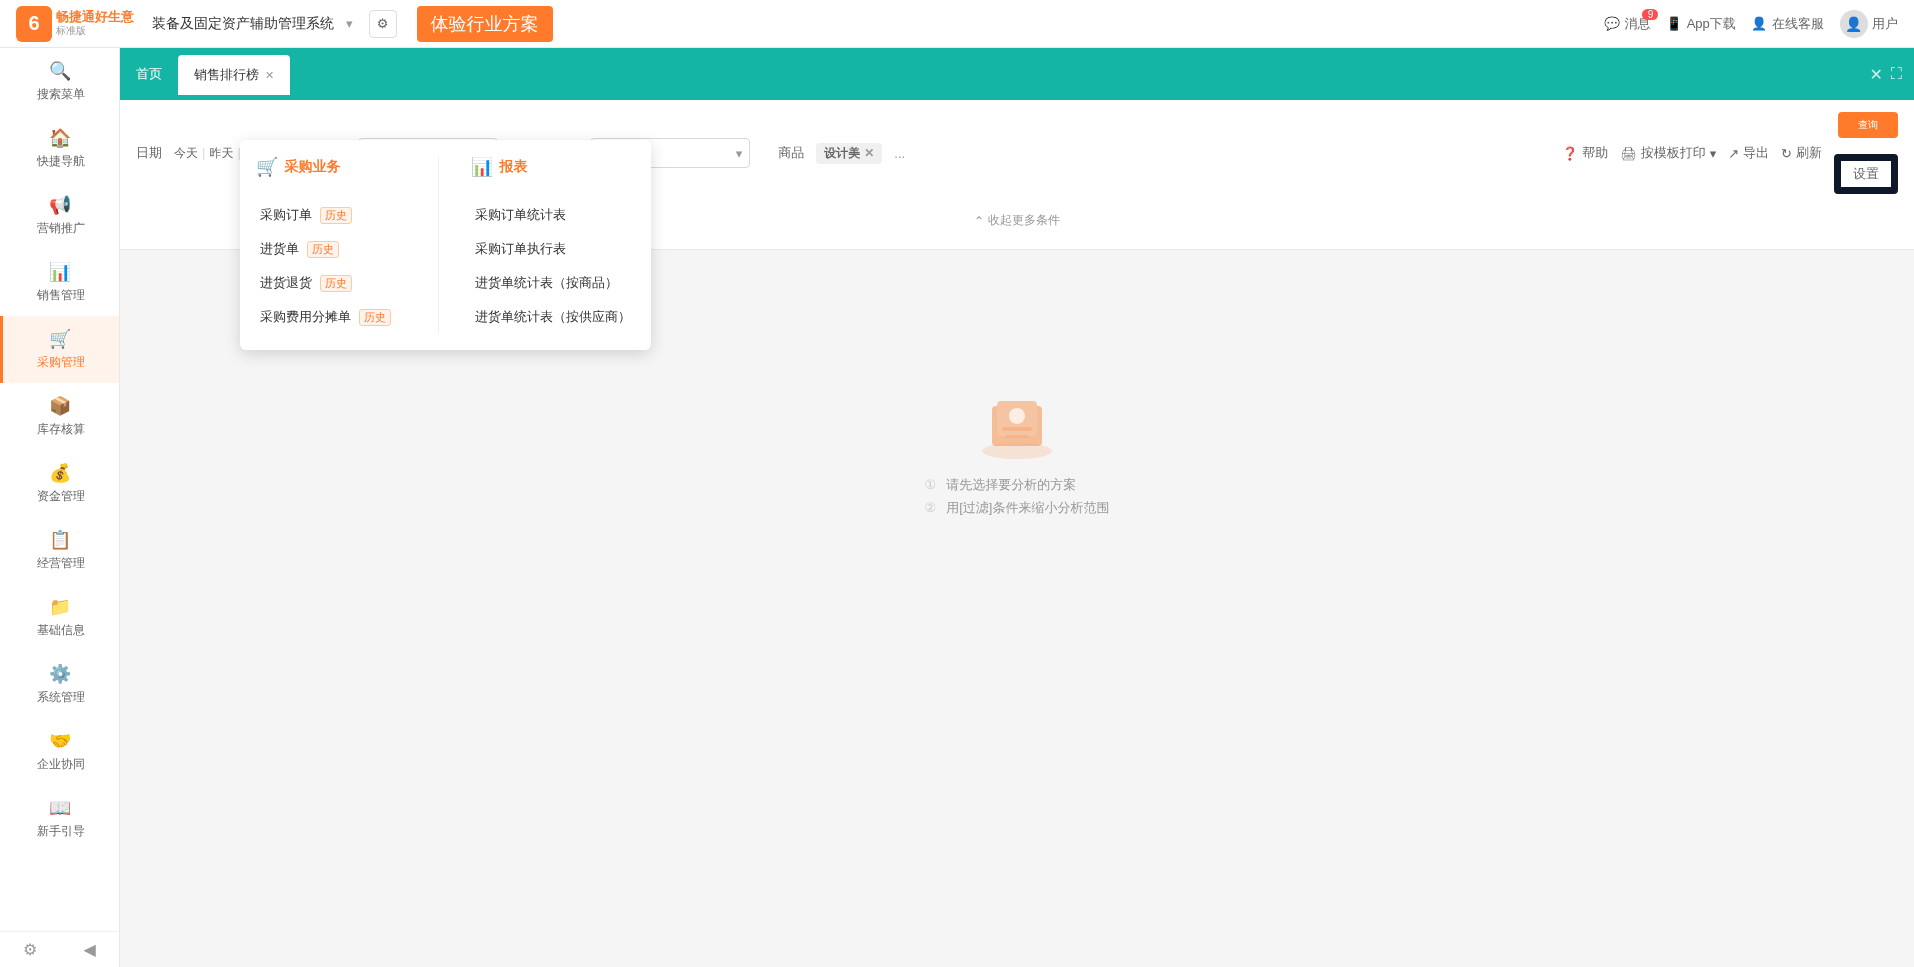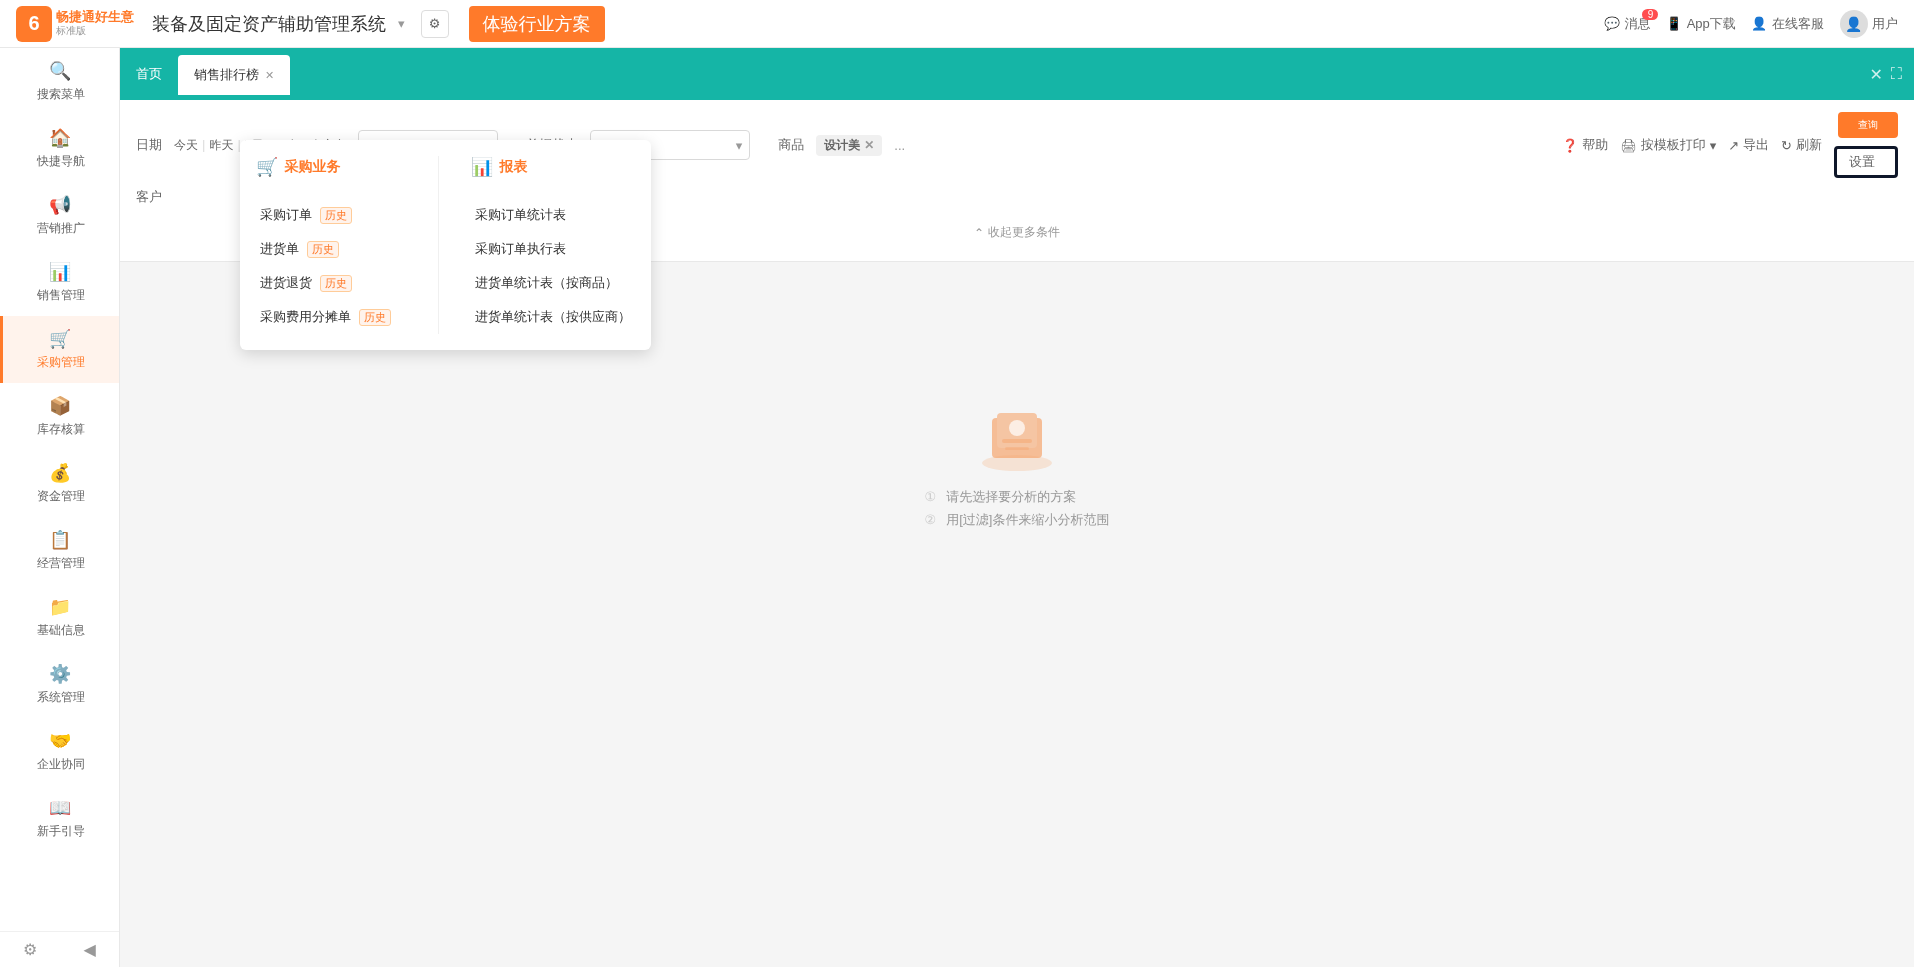--- a/index.html
+++ b/index.html
@@ -14,21 +14,21 @@
     .tab-bar { height: 52px; background: #15b5a6; display: flex; align-items: center; padding: 0 0; flex-shrink: 0; }
     .content-body { flex: 1; background: #f5f5f5; position: relative; overflow: hidden; }
 
     
     .logo-area { display: flex; align-items: center; width: 120px; flex-shrink: 0; }
     .logo-icon { width: 36px; height: 36px; background: #ff7a2a; border-radius: 6px; display: flex; align-items: center; justify-content: center; color: #fff; font-size: 20px; font-weight: bold; margin-right: 4px; }
     .logo-text { display: flex; flex-direction: column; }
     .logo-title { font-size: 13px; color: #ff7a2a; font-weight: bold; line-height: 1.2; }
     .logo-subtitle { font-size: 10px; color: #999; }
     .top-nav { flex: 1; display: flex; align-items: center; padding-left: 16px; gap: 8px; }
-    .system-title { font-size: 18px; color: #333; }
+    .system-title { font-size: 14px; color: #333; }
     .dropdown-btn { color: #999; cursor: pointer; margin-left: 4px; }
     .settings-btn { width: 28px; height: 28px; border: 1px solid #ddd; border-radius: 4px; display: flex; align-items: center; justify-content: center; cursor: pointer; color: #666; margin-left: 8px; }
     .industry-btn { background: #ff7a2a; color: #fff; border: none; padding: 6px 14px; border-radius: 4px; cursor: pointer; font-size: 18px; margin-left: 12px; }
     .top-right { display: flex; align-items: center; gap: 16px; margin-left: auto; }
     .top-right-item { display: flex; align-items: center; gap: 4px; color: #666; cursor: pointer; font-size: 13px; position: relative; }
     .badge { position: absolute; top: -6px; right: -8px; background: #ff4d4f; color: #fff; border-radius: 8px; font-size: 10px; padding: 0 4px; min-width: 16px; text-align: center; }
     .avatar { width: 28px; height: 28px; border-radius: 50%; background: #ddd; display: flex; align-items: center; justify-content: center; color: #999; font-size: 14px; }
 
     
     .sidebar-item { display: flex; flex-direction: column; align-items: center; padding: 12px 0; cursor: pointer; color: #666; font-size: 12px; gap: 4px; border-left: 3px solid transparent; }
@@ -51,21 +51,21 @@
     .filter-select { border: 1px solid #d9d9d9; border-radius: 4px; padding: 4px 24px 4px 8px; font-size: 13px; color: #333; background: #fff; height: 30px; appearance: none; min-width: 120px; cursor: pointer; }
     .filter-tag { background: #f0f0f0; border-radius: 4px; padding: 2px 8px; font-size: 12px; color: #666; display: flex; align-items: center; gap: 4px; font-weight: bold; }
     .filter-tag-close { cursor: pointer; color: #999; }
     .date-range { display: flex; align-items: center; gap: 12px; }
     .date-shortcuts { display: flex; gap: 4px; }
     .date-shortcut { color: #666; font-size: 12px; cursor: pointer; }
     .separator { color: #ddd; }
     .toolbar-right { margin-left: auto; display: flex; align-items: center; gap: 12px; }
     .toolbar-btn { display: flex; align-items: center; gap: 4px; color: #666; font-size: 13px; cursor: pointer; }
     .query-btn { background: #ff7a2a; color: #fff; border: none; padding: 6px 20px; border-radius: 4px; cursor: pointer; font-size: 10px; }
-    .settings-small-btn { border: 3px solid #0f172a; color: #666; padding: 4px 12px; border-radius: 4px; cursor: pointer; font-size: 13px; background: #fff; display: block; width: 64px; text-align: left; margin-top: 8px; }
+    .settings-small-btn { border: 7px solid #0f172a; color: #666; padding: 4px 12px; border-radius: 4px; cursor: pointer; font-size: 13px; background: #fff; display: block; width: 64px; text-align: right; margin-top: 16px; }
     .more-btn { color: #999; cursor: pointer; }
     .collapse-row { display: flex; align-items: center; justify-content: center; padding: 8px 0; cursor: pointer; color: #999; font-size: 12px; gap: 4px; }
 
     
     .empty-state { display: flex; flex-direction: column; align-items: center; justify-content: center; height: 400px; gap: 12px; }
     .empty-icon { width: 100px; height: 80px; position: relative; }
     .empty-text { color: #999; font-size: 13px; line-height: 1.8; }
     .empty-text p { display: flex; align-items: center; gap: 6px; }
     .empty-num { color: #ccc; margin-right: 4px; }
 
@@ -250,24 +250,20 @@
                 <span>刷新</span>
               </span>
               <div style="display:flex; flex-direction:column; align-items:flex-end;">
                 <button class="query-btn">查询</button>
                 <button class="settings-small-btn">设置</button>
               </div>
             </div>
           </div>
 
 
-          <div class="filter-row">
-            <span class="filter-label">客户</span>
-            <span class="more-btn" style="margin-left:100px;">...</span>
-          </div>
 
           <div class="collapse-row">
             <span>⌃</span>
             <span>收起更多条件</span>
           </div>
         </div>
 
         <div class="empty-state">
           <div class="empty-icon">
             <svg width="100" height="80" viewBox="0 0 100 80">

